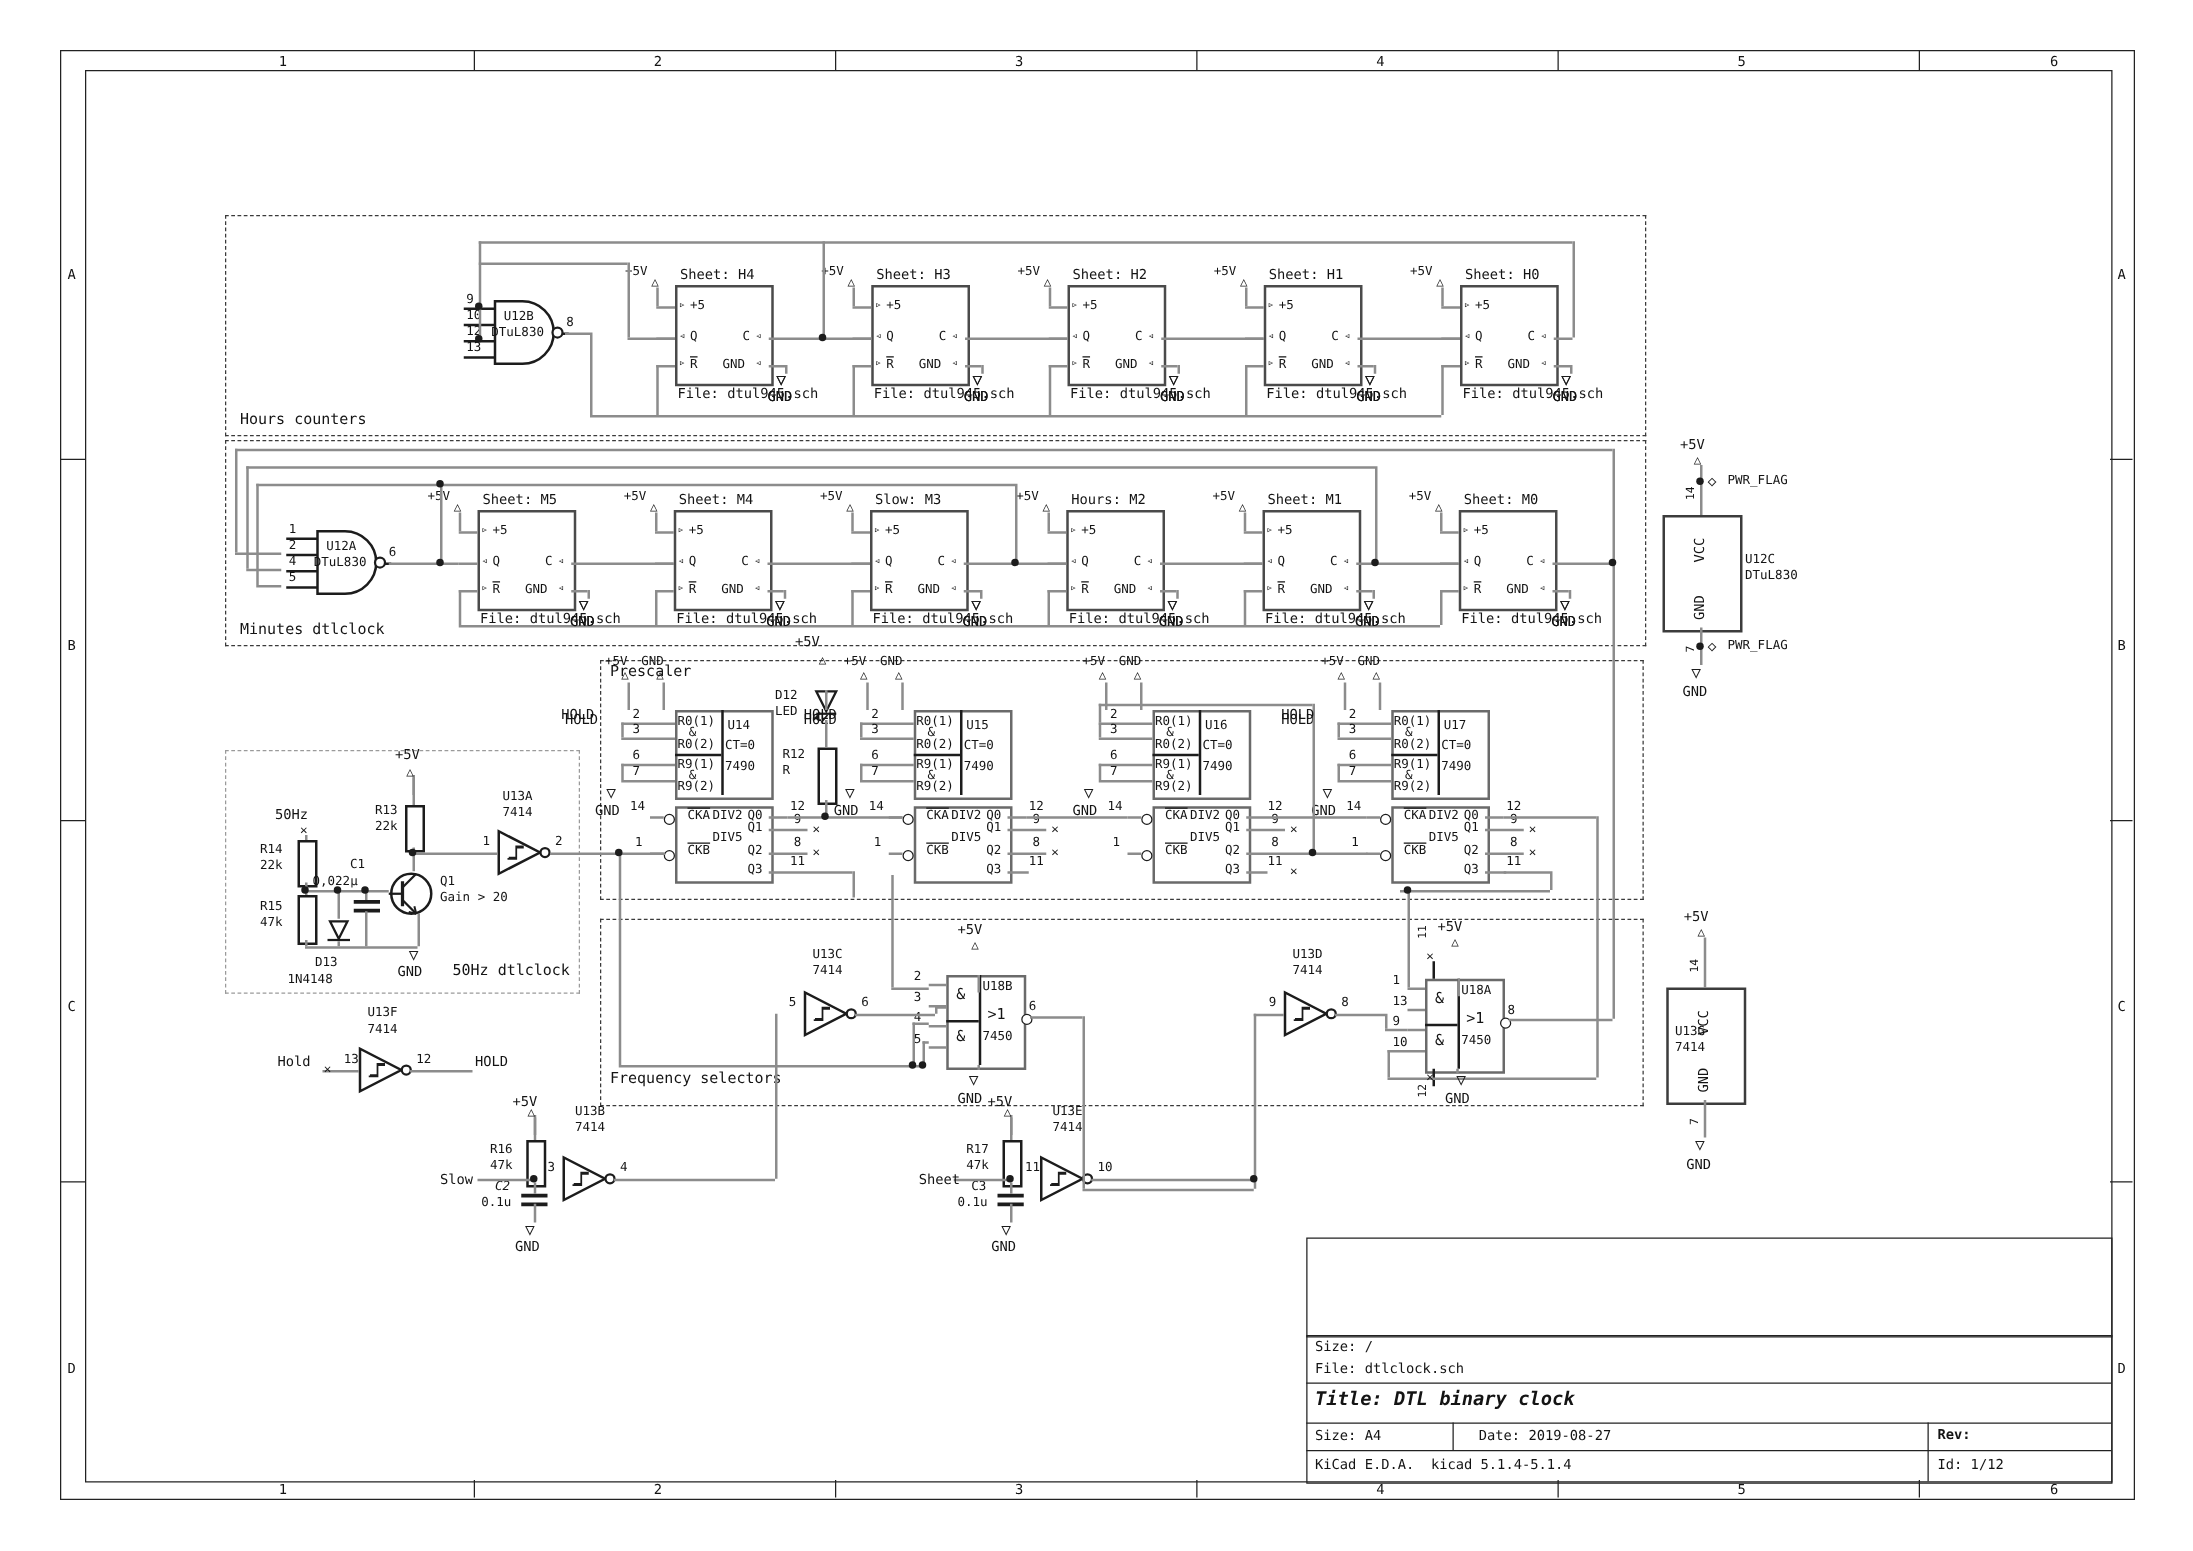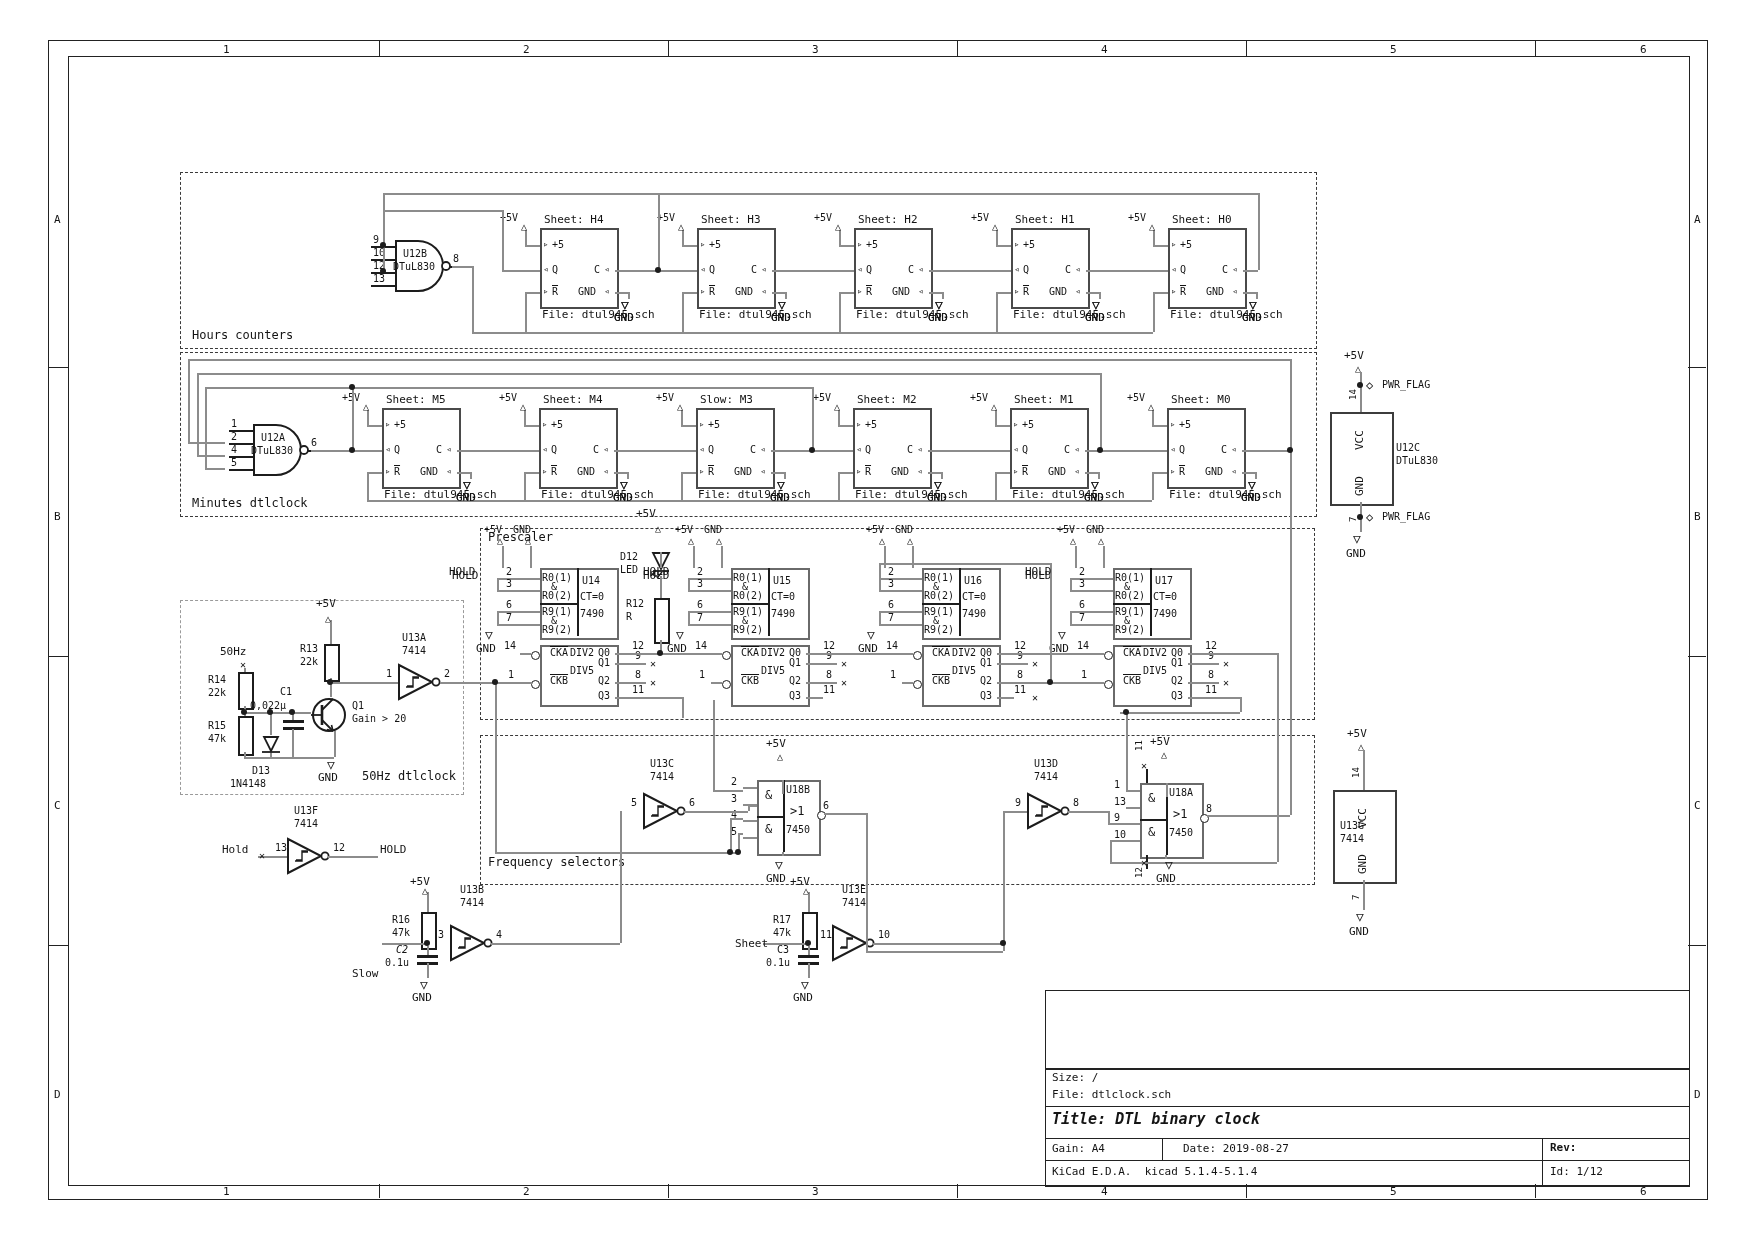--- a/index.html
+++ b/index.html
@@ -39,21 +39,21 @@
     <div class="gbox" style="left:1045px;top:990px;width:643px;height:78px;border-width:1px;border-color:#222"></div>
     <div class="frameline" style="left:1045px;top:1068px;width:643px;height:117px"></div>
     <div class="tb-line" style="left:1045px;top:1106px;width:644px;height:1px"></div>
     <div class="tb-line" style="left:1045px;top:1138px;width:644px;height:1px"></div>
     <div class="tb-line" style="left:1045px;top:1160px;width:644px;height:1px"></div>
     <div class="tb-line" style="left:1162px;top:1138px;width:1px;height:22px"></div>
     <div class="tb-line" style="left:1542px;top:1138px;width:1px;height:47px"></div>
     <div class="t lbl" style="left:1052px;top:1072px">Size: /</div>
     <div class="t lbl" style="left:1052px;top:1089px">File: dtlclock.sch</div>
     <div class="t title-txt" style="left:1052px;top:1114px">Title: DTL binary clock</div>
-    <div class="t lbl" style="left:1052px;top:1143px">Gain: A4</div>
+    <div class="t lbl" style="left:1052px;top:1143px">Size: A4</div>
     <div class="t lbl" style="left:1183px;top:1143px">Date: 2019-08-27</div>
     <div class="t lbl bold" style="left:1550px;top:1142px">Rev:</div>
     <div class="t lbl" style="left:1052px;top:1166px">KiCad E.D.A.  kicad 5.1.4-5.1.4</div>
     <div class="t lbl" style="left:1550px;top:1166px">Id: 1/12</div>
   </div>
 
   <div id="gen">
       <div class="dash" style="left: 180px; top: 172px; width: 1135px; height: 175px;"></div>
       <div class="t sec" style="left: 192px; top: 330px;">Hours counters</div>
       <div class="dash" style="left: 180px; top: 352px; width: 1135px; height: 163px;"></div>
@@ -251,21 +251,21 @@
       <div class="sym" style="left: 677px; top: 402px; font-size: 10px; line-height: 10px;">△</div>
       <div class="t" style="left: 656px; top: 392px;">+5V</div>
       <div class="w" style="left: 681px; top: 450px; width: 15px; height: 2px;"></div>
       <div class="w" style="left: 681px; top: 472px; width: 15px; height: 2px;"></div>
       <div class="w" style="left: 771px; top: 472px; width: 13px; height: 2px;"></div>
       <div class="w" style="left: 784px; top: 472px; width: 2px; height: 7px;"></div>
       <div class="sym" style="left: 777px; top: 478px; font-size: 13px; line-height: 13px;">▽</div>
       <div class="t lbl" style="left: 770px; top: 492px;">GND</div>
       <div style="position: absolute; left: 0px; top: 0px;"></div>
       <div class="box" style="left: 853px; top: 408px; width: 75px; height: 77px;"></div>
-      <div class="t lbl" style="left: 857px; top: 394px;">Sheet: M2</div>
+      <div class="t lbl" style="left: 857px; top: 394px;">Hours: M2</div>
       <div class="t lbl" style="left: 855px; top: 489px;">File: dtul945.sch</div>
       <div class="t small" style="left: 856px; top: 419px;">▹</div>
       <div class="t" style="left: 865px; top: 419px;">+5</div>
       <div class="t small" style="left: 856px; top: 444px;">◃</div>
       <div class="t" style="left: 865px; top: 444px;">Q</div>
       <div class="t small" style="left: 856px; top: 466px;">▹</div>
       <div class="t ov" style="left: 865px; top: 466px;">R</div>
       <div class="t small" style="left: 917px; top: 444px;">◃</div>
       <div class="t" style="left: 907px; top: 444px;">C</div>
       <div class="t small" style="left: 917px; top: 466px;">◃</div>
@@ -974,21 +974,21 @@
       <div class="w" style="left: 427px; top: 894px; width: 2px; height: 14px;"></div>
       <div class="sym" style="left: 803px; top: 886px; font-size: 10px; line-height: 10px;">△</div>
       <div class="w" style="left: 808px; top: 894px; width: 2px; height: 14px;"></div>
       <div class="sym" style="left: 655px; top: 524px; font-size: 10px; line-height: 10px;">△</div>
       <div class="w" style="left: 660px; top: 554px; width: 2px; height: 14px;"></div>
       <div class="sym" style="left: 777px; top: 752px; font-size: 10px; line-height: 10px;">△</div>
       <div class="w" style="left: 782px; top: 780px; width: 2px; height: 14px;"></div>
       <div class="sym" style="left: 1161px; top: 750px; font-size: 10px; line-height: 10px;">△</div>
       <div class="w" style="left: 1166px; top: 783px; width: 2px; height: 14px;"></div>
       <div class="t lbl" style="left: 220px; top: 646px;">50Hz</div>
-      <div class="t lbl" style="left: 352px; top: 938px; margin-top: 30px;">Slow</div>
+      <div class="t lbl" style="left: 352px; top: 938px;">Slow</div>
       <div class="t lbl" style="left: 735px; top: 938px;">Sheet</div>
       <div class="t lbl" style="left: 222px; top: 844px;">Hold</div>
       <div class="t lbl" style="left: 380px; top: 844px;">HOLD</div>
       <div class="t lbl" style="left: 449px; top: 566px;">HOLD</div>
       <div class="t lbl" style="left: 643px; top: 566px;">HOLD</div>
       <div class="t lbl" style="left: 1025px; top: 566px;">HOLD</div>
       <div class="t lbl" style="left: 318px; top: 772px;">GND</div>
       <div class="t lbl" style="left: 316px; top: 598px;">+5V</div>
       <div class="t lbl" style="left: 636px; top: 508px;">+5V</div>
       <div class="t lbl" style="left: 410px; top: 876px;">+5V</div>

